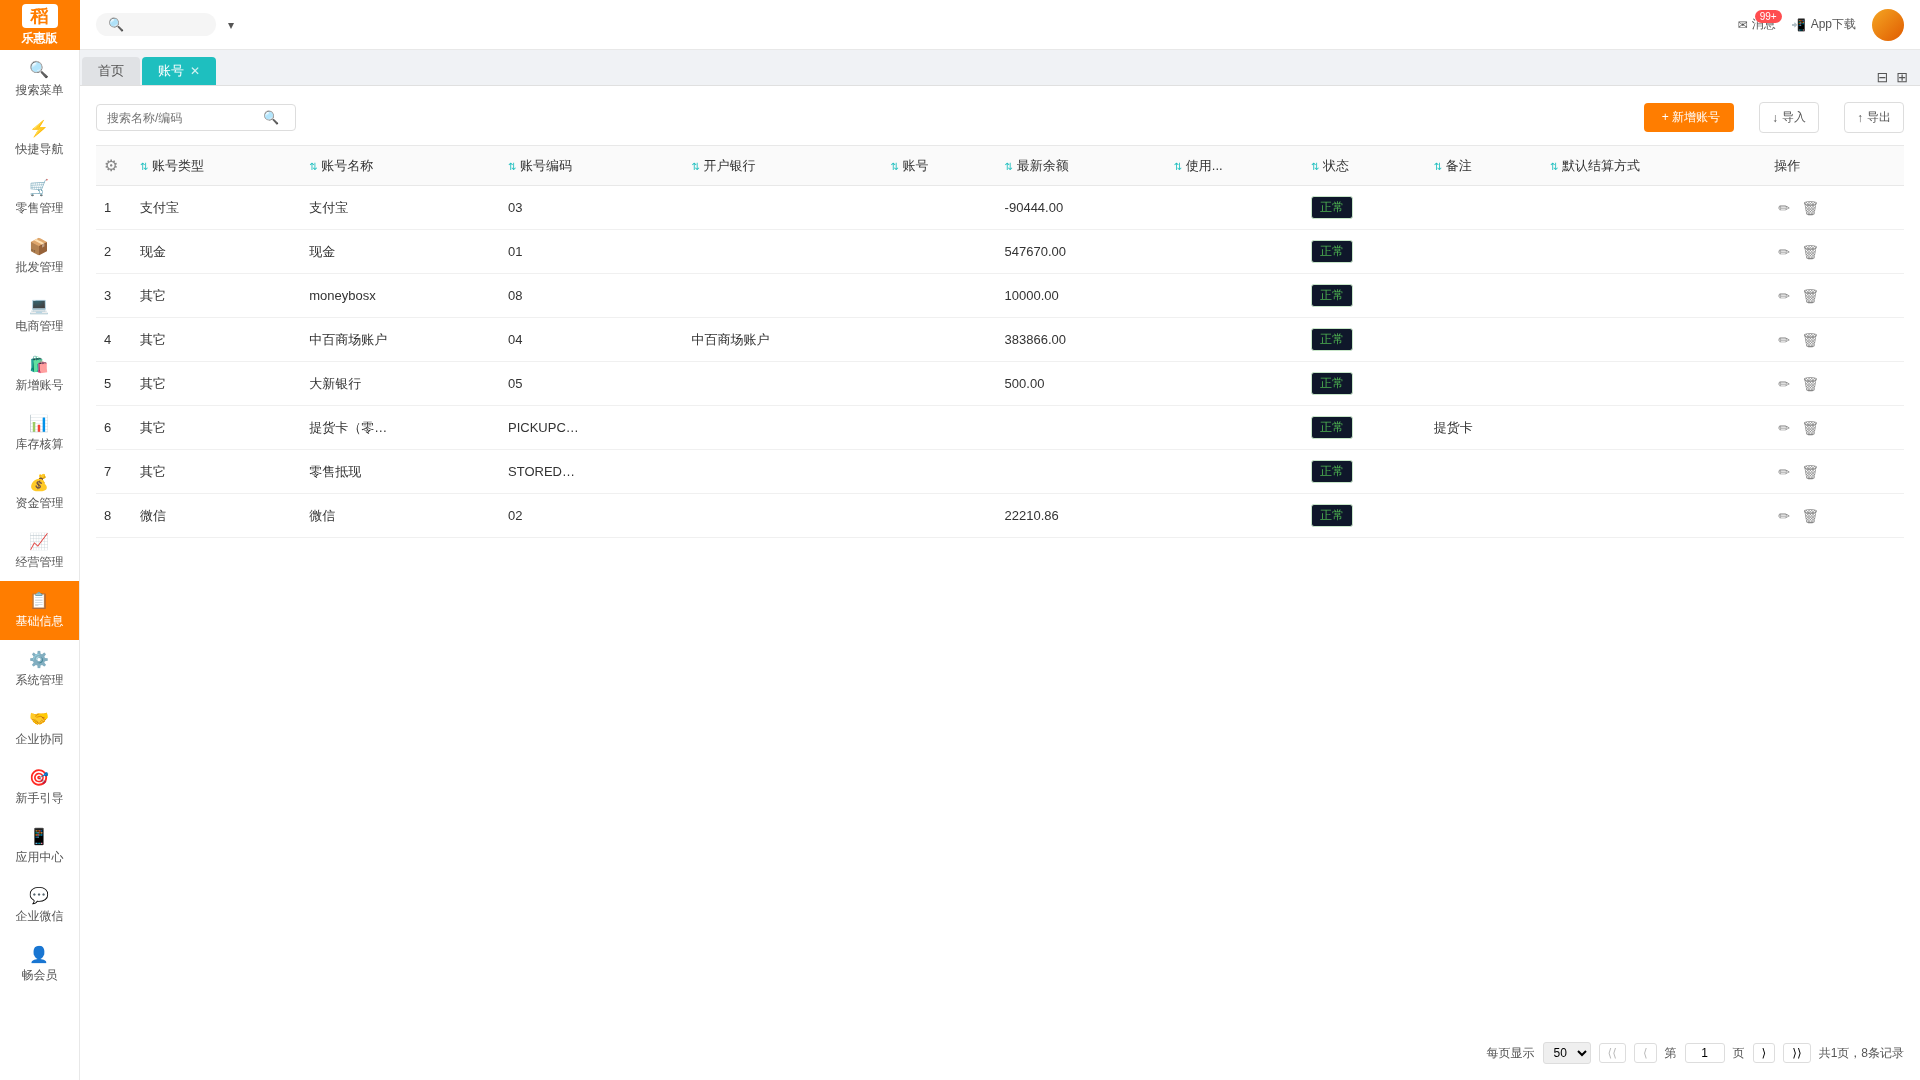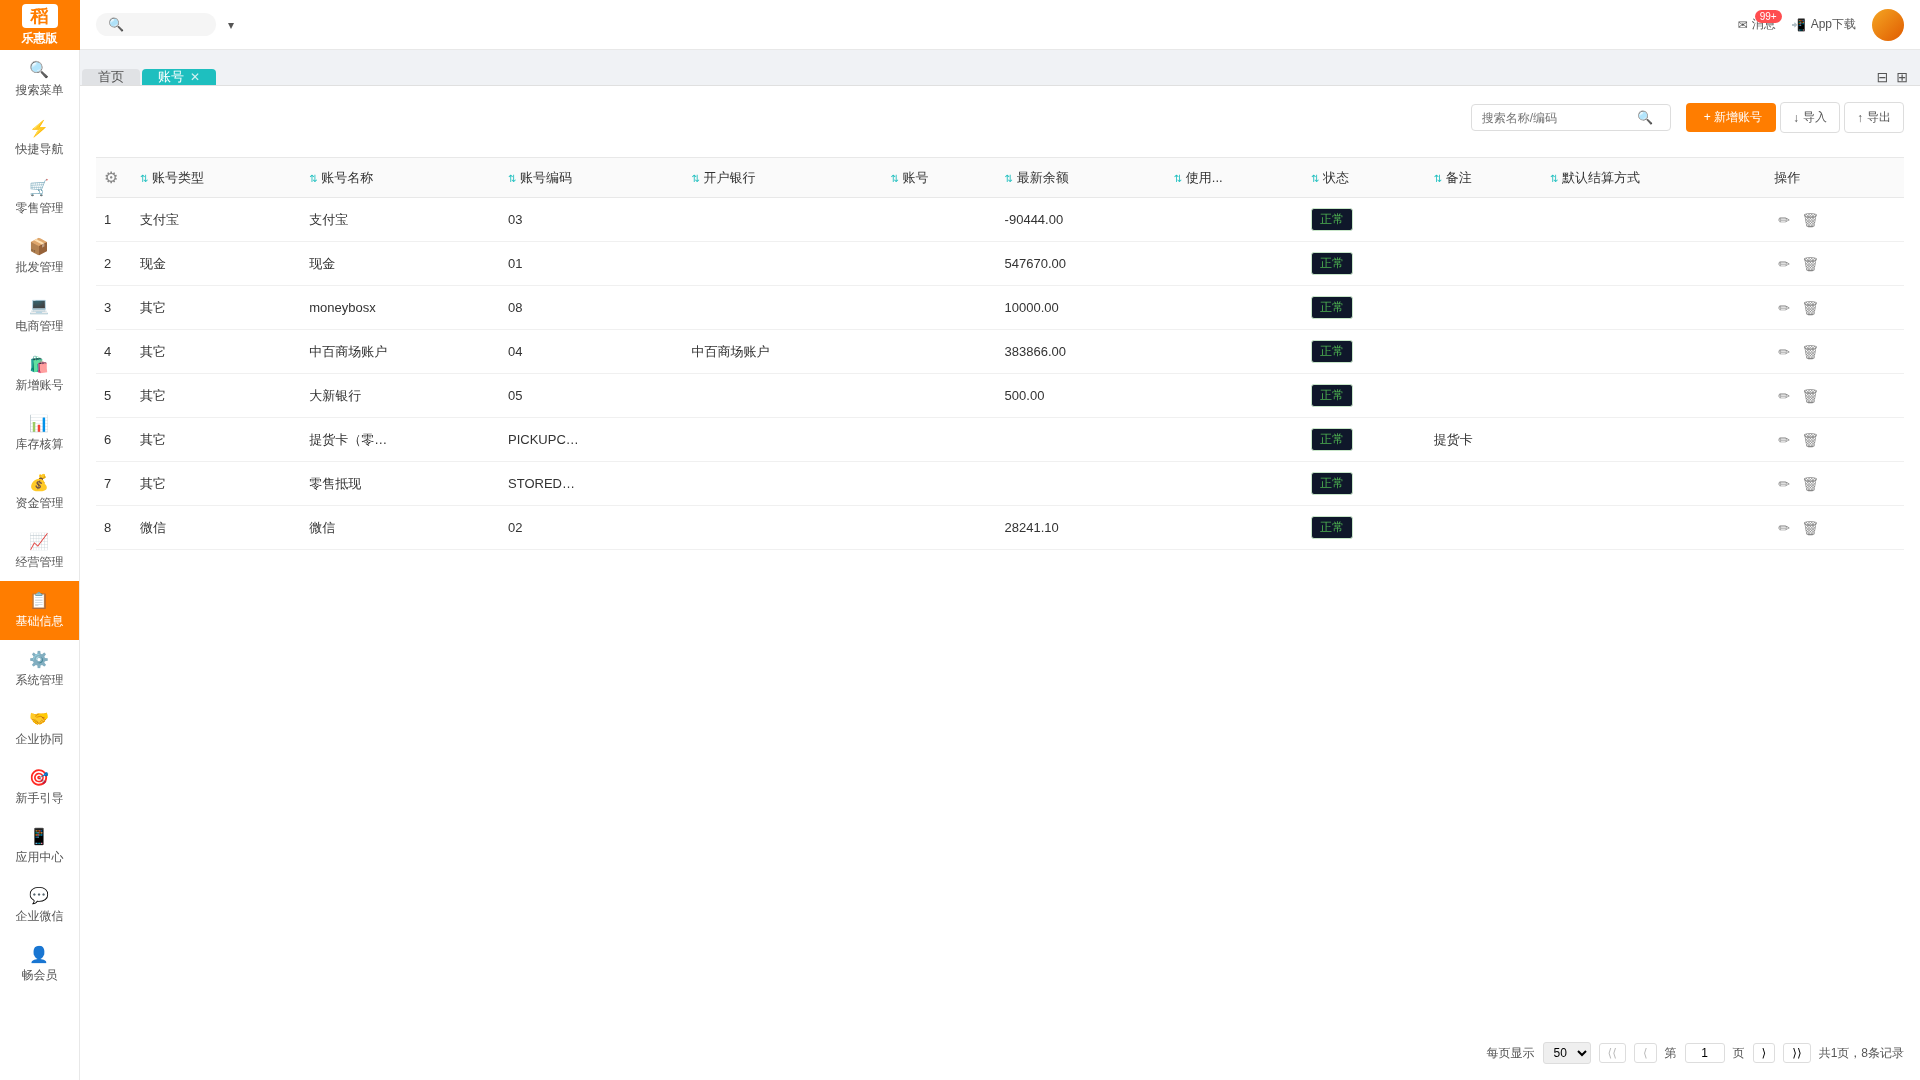--- a/index.html
+++ b/index.html
@@ -128,21 +128,21 @@
     .tabbar {
       height: 36px;
       background: #f0f2f5;
       display: flex;
       align-items: flex-end;
       padding: 0 0;
       flex-shrink: 0;
       border-bottom: 1px solid #e0e0e0;
     }
     .tab {
-      height: 16px;
+      height: 28px;
       padding: 0 16px;
       display: flex;
       align-items: center;
       gap: 6px;
       cursor: pointer;
       font-size: 13px;
       color: #555;
       background: #e0e2e5;
       border-radius: 4px 4px 0 0;
       margin-left: 2px;
@@ -164,35 +164,35 @@
       overflow: auto;
       padding: 16px;
       display: flex;
       flex-direction: column;
     }
 
     
     .toolbar {
       display: flex;
       align-items: center;
-      justify-content: flex-end;
-      margin-bottom: 24px;
+      justify-content: space-between;
+      margin-bottom: 12px;
     }
     .toolbar-left { display: flex; align-items: center; }
     .search-field {
       display: flex;
       align-items: center;
       border: 1px solid #ddd;
       border-radius: 4px;
       padding: 5px 10px;
       gap: 6px;
       width: 200px;
     }
     .search-field input { border: none; outline: none; font-size: 12px; width: 150px; color: #aaa; }
-    .toolbar-right { display: flex; align-items: center; gap: 4px; padding-left: 15px; }
+    .toolbar-right { display: flex; align-items: center; gap: 25px; padding-left: 15px; }
     .btn-primary {
       background: #ff7d00;
       color: white;
       border: none;
       border-radius: 4px;
       padding: 6px 14px;
       font-size: 12px;
       cursor: pointer;
       display: flex;
       align-items: center;
@@ -595,21 +595,21 @@
         <button class="action-btn" title="删除">🗑</button>
       </td>
     </tr>
           <tr>
       <td>8</td>
       <td>微信</td>
       <td>微信</td>
       <td>02</td>
       <td></td>
       <td></td>
-      <td>28241.10</td>
+      <td>22210.86</td>
       <td></td>
       <td>
         <span class="status-badge">正常</span>
       </td>
       <td></td>
       <td></td>
       <td>
         <button class="action-btn" title="编辑">✏</button>
         <button class="action-btn" title="删除">🗑</button>
       </td>

